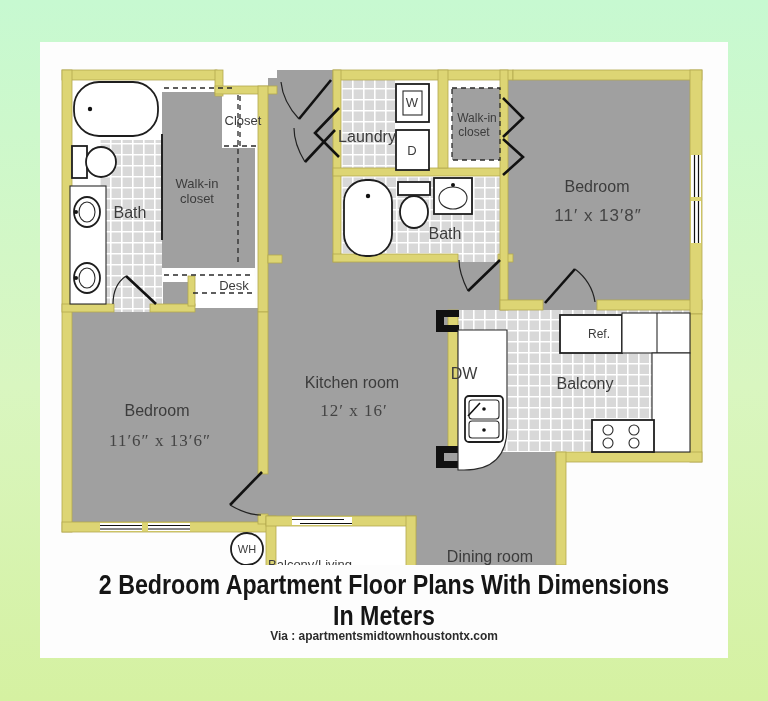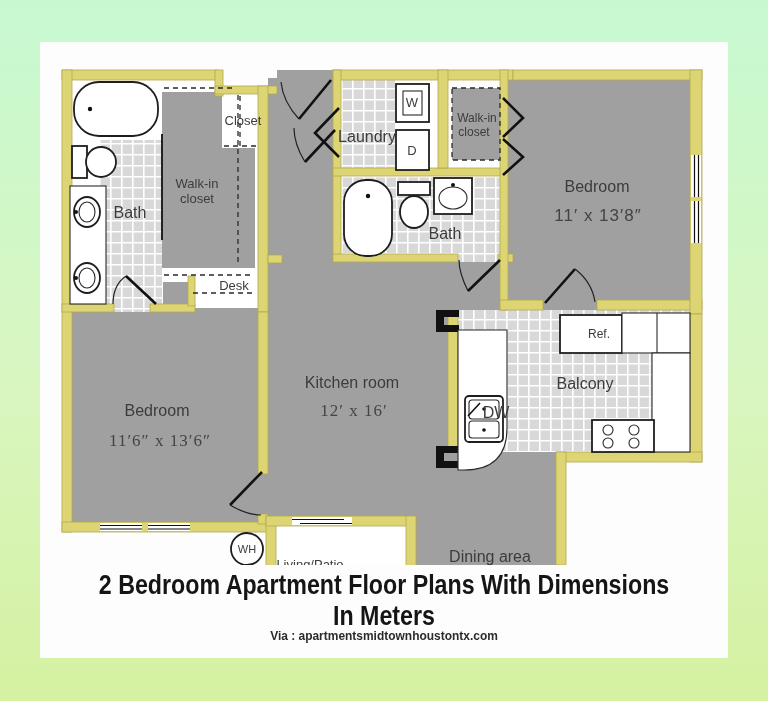--- a/index.html
+++ b/index.html
@@ -233,23 +233,23 @@
       <div class="lbl s12" style="left:437px;top:76px;">Walk-in</div>
       <div class="lbl s12" style="left:434px;top:90px;">closet</div>
       <div class="lbl s14" style="left:405px;top:192px;">Bath</div>
       <div class="lbl s15" style="left:557px;top:145px;">Bedroom</div>
       <div class="lbl dim" style="left:558px;top:173px;">11′ x 13′8″</div>
       <div class="lbl s15" style="left:117px;top:369px;">Bedroom</div>
       <div class="lbl dim" style="left:120px;top:398px;font-family:Liberation Serif, serif;">11′6″ x 13′6″</div>
       <div class="lbl s15" style="left:312px;top:341px;">Kitchen room</div>
       <div class="lbl dim" style="left:314px;top:368px;font-family:Liberation Serif, serif;">12′ x 16′</div>
       <div class="lbl s15" style="left:545px;top:342px;">Balcony</div>
-      <div class="lbl s15" style="left:450px;top:515px;">Dining area</div>
+      <div class="lbl s15" style="left:450px;top:515px;">Dining room</div>
       <div class="lbl s12" style="left:551px;top:292px;margin-left:8px;">Ref.</div>
-      <div class="lbl s14" style="left:456px;top:332px;margin-top:39px;">DW</div>
+      <div class="lbl s14" style="left:424px;top:332px;">DW</div>
       <div class="lbl s11" style="left:207px;top:507px;">WH</div>
-      <div class="lbl s13" style="left:270px;top:522px;">Living/Patio</div>
+      <div class="lbl s13" style="left:270px;top:522px;">Balcony/Living</div>
     </div>
 
     <div class="title">2 Bedroom Apartment Floor Plans With Dimensions In Meters</div>
     <div class="credit">Via : apartmentsmidtownhoustontx.com</div>
   </div>
 </div>
 
 </body></html>

